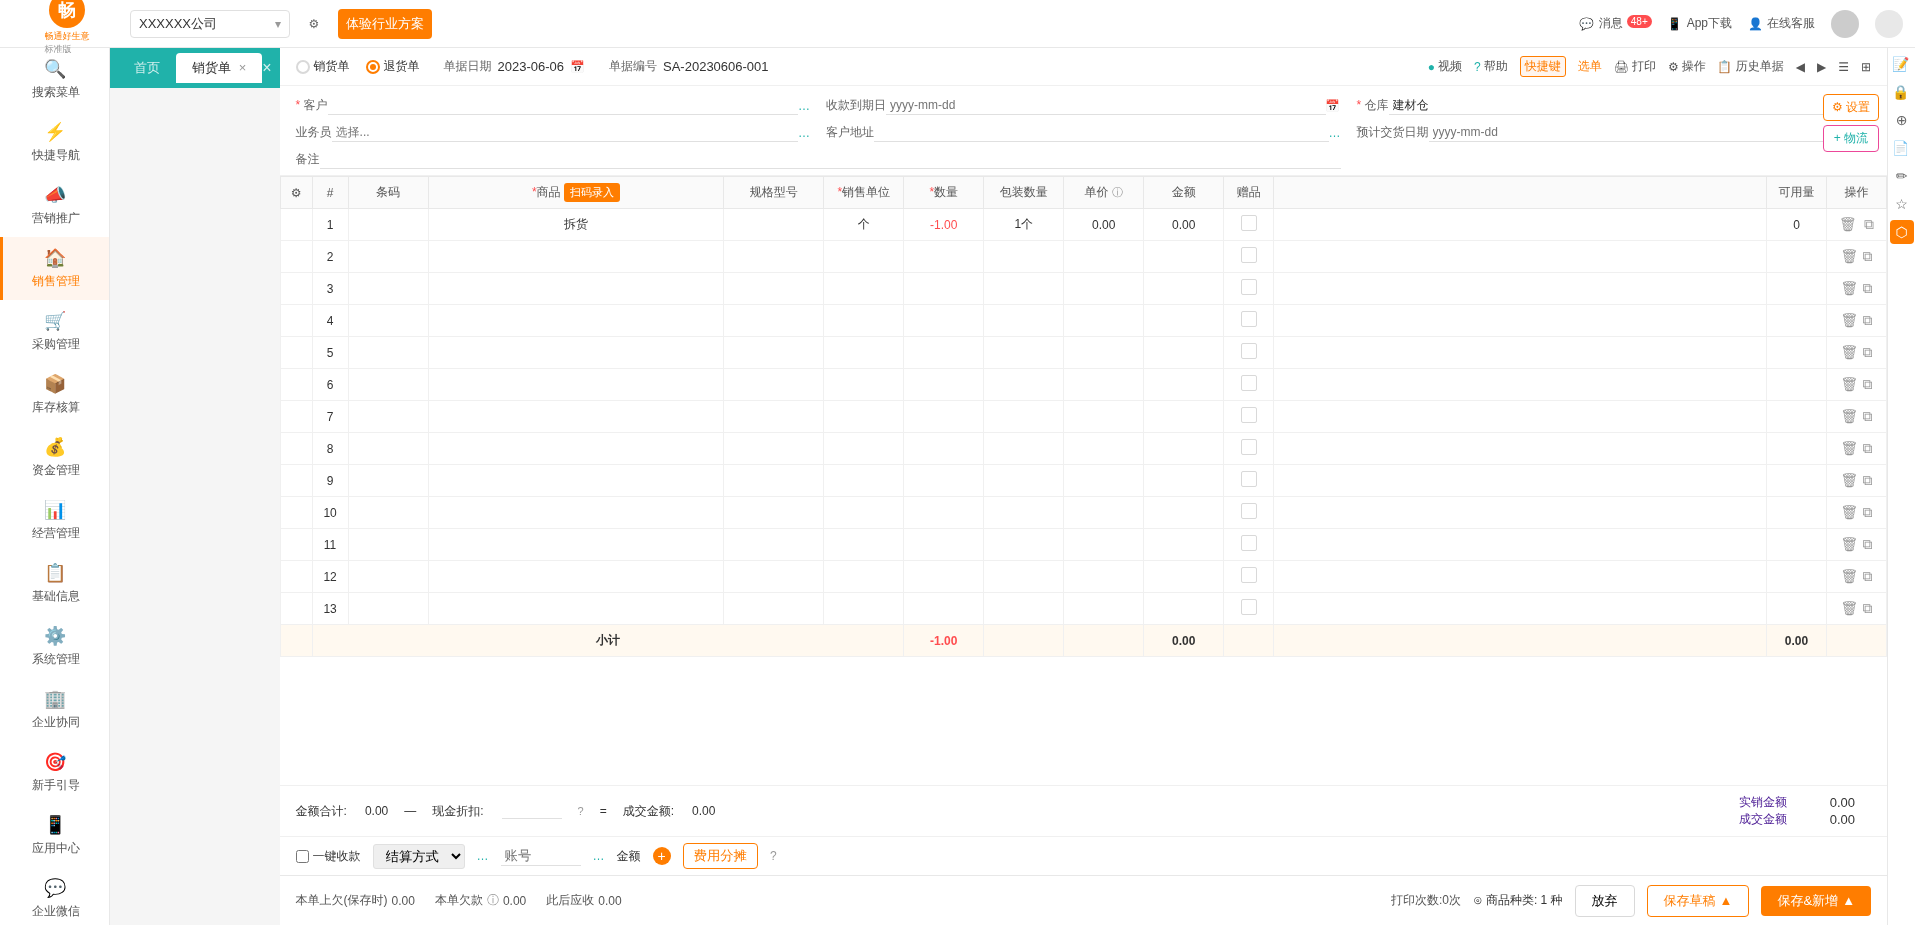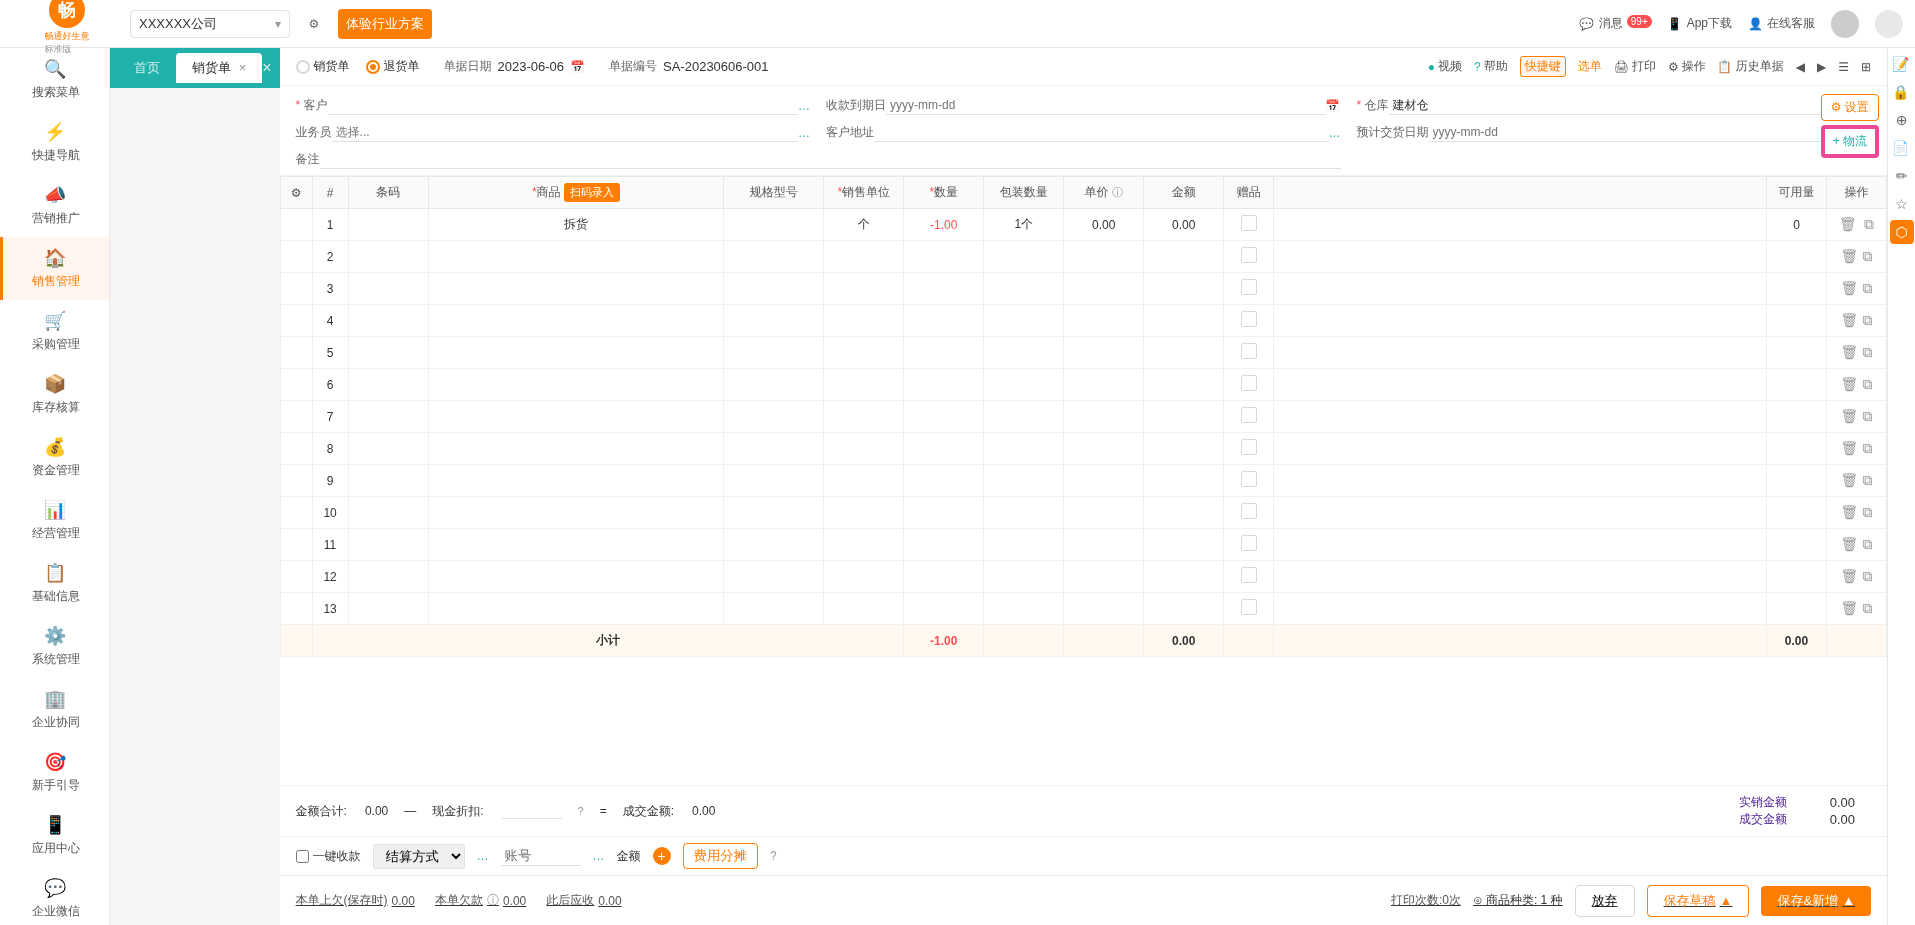--- a/index.html
+++ b/index.html
@@ -226,21 +226,21 @@
       border: 1px solid #ff7d00;
       color: #ff7d00;
       border-radius: 4px;
       padding: 4px 8px;
       cursor: pointer;
       font-size: 12px;
       text-align: center;
     }
     .logistics-btn {
       background: #fff;
-      border: 4px solid #ec4899;
+      border: 1px solid #ec4899;
       color: #20b2aa;
       border-radius: 4px;
       padding: 4px 8px;
       cursor: pointer;
       font-size: 12px;
       text-align: center;
     }
 
     
     .table-container {
@@ -334,21 +334,20 @@
     
     .bottom-bar {
       height: 50px;
       background: #fff;
       border-top: 1px solid #e8e8e8;
       display: flex;
       align-items: center;
       padding: 0 16px;
       gap: 16px;
       flex-shrink: 0;
-      text-decoration: underline;
     }
     .bottom-info { display: flex; gap: 20px; }
     .bottom-info-item { display: flex; align-items: center; gap: 4px; font-size: 12px; color: #555; }
     .bottom-actions {
       margin-left: auto;
       display: flex;
       align-items: center;
       gap: 12px;
     }
     .product-count { font-size: 12px; color: #555; }
@@ -464,21 +463,21 @@
   </div>
 
   <div class="settings-icon-btn">⚙</div>
 
   <button class="try-btn">体验行业方案</button>
 
   <div class="header-right">
     <div class="header-icon-item">
       <span>💬</span>
       <span>消息</span>
-      <span class="badge">99+</span>
+      <span class="badge">48+</span>
     </div>
     <div class="header-icon-item">
       <span>📱</span>
       <span>App下载</span>
     </div>
     <div class="header-icon-item">
       <span>👤</span>
       <span>在线客服</span>
     </div>
     <div class="avatar"></div>

